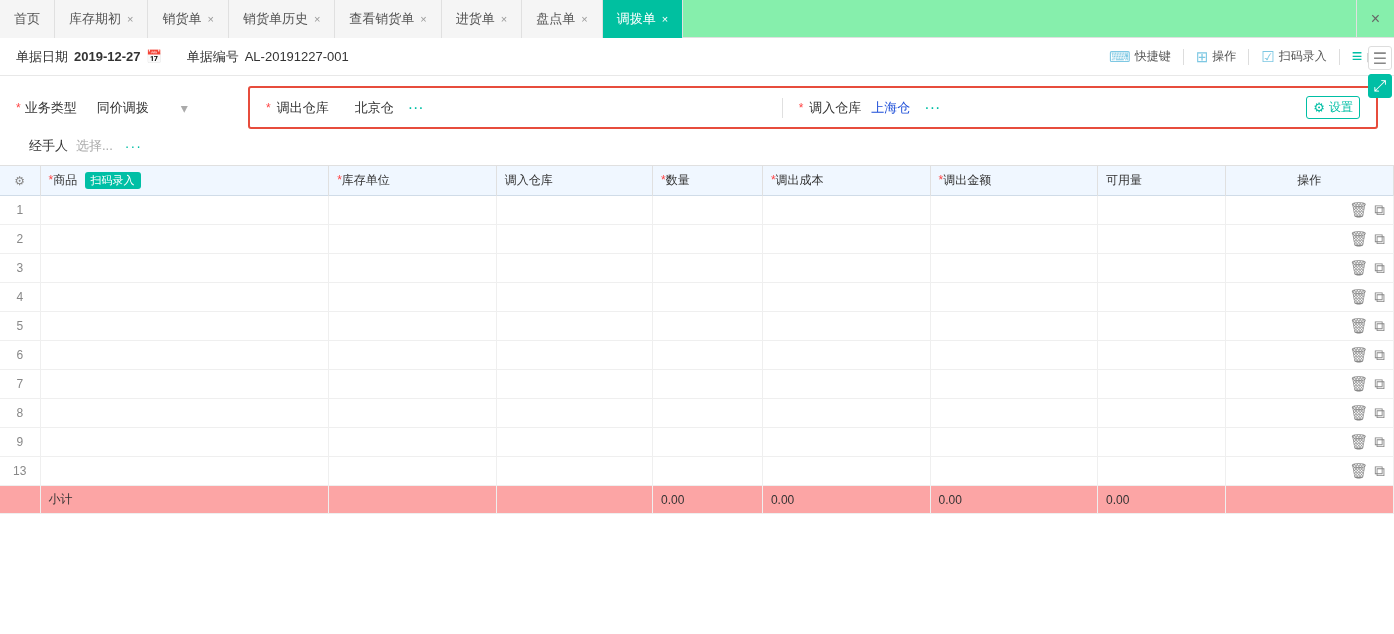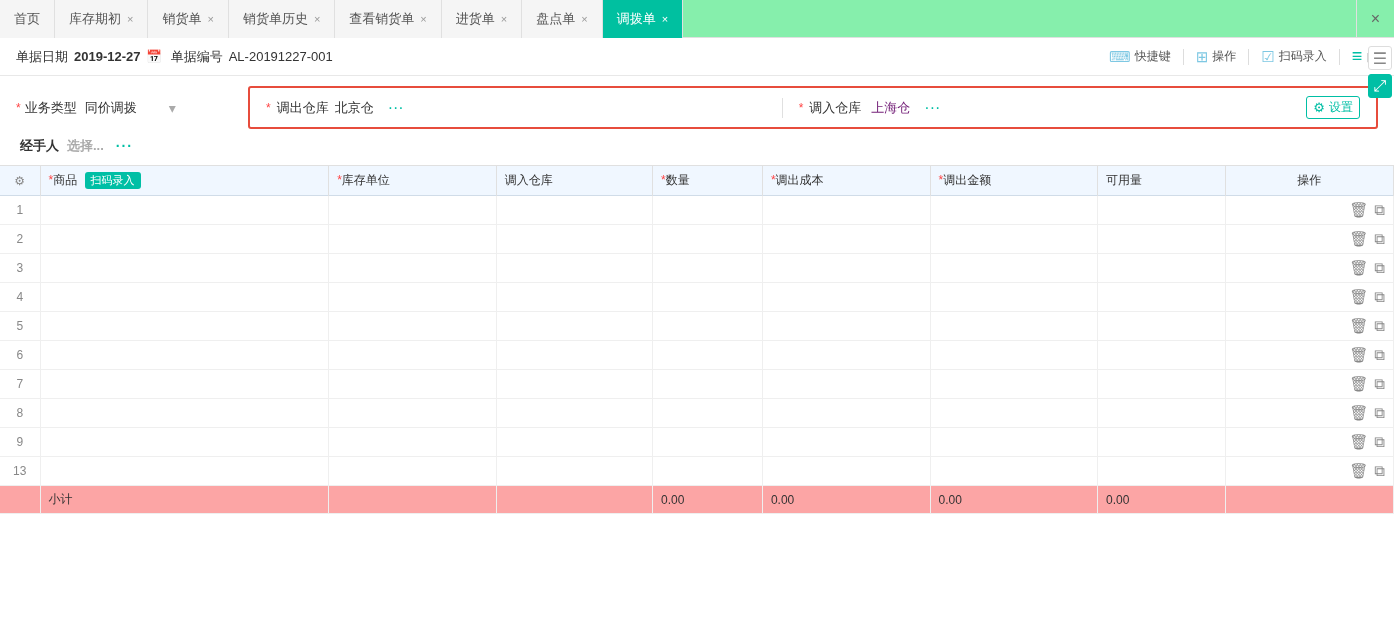--- a/index.html
+++ b/index.html
@@ -50,21 +50,21 @@
       color: #666;
       border-left: 1px solid #e0e0e0;
     }
 
     
     .toolbar {
       display: flex;
       align-items: center;
       padding: 8px 16px;
       border-bottom: 1px solid #e8e8e8;
-      gap: 8px;
+      gap: 24px;
     }
     .toolbar-field {
       display: flex;
       align-items: center;
       gap: 6px;
       font-size: 13px;
       color: #333;
     }
     .toolbar-right {
       margin-left: auto;
@@ -310,50 +310,50 @@
       </div>
     </div>
   </div>
 
   <div class="form-area">
     <div class="form-row">
 
       <div class="form-field">
         <span class="req">*</span>
         <span>业务类型</span>
-        <span style="margin-left:4px;min-width:80px;">同价调拨</span>
+        <span style="margin-left:16px;min-width:80px;">同价调拨</span>
         <span class="dropdown-btn">▾</span>
       </div>
 
       <div class="warehouse-section">
 
         <div class="wh-field">
           <span class="req">*</span>
           <span>调出仓库</span>
-          <span style="margin-left:0;color:#333;">北京仓</span>
+          <span style="margin-left:20px;color:#333;">北京仓</span>
           <span class="more-btn">···</span>
         </div>
         <div class="wh-divider"></div>
 
         <div class="wh-field">
           <span class="req">*</span>
           <span>调入仓库</span>
-          <span style="margin-left:4px;color:#701a75;text-align:center;">上海仓</span>
+          <span style="margin-left:4px;color:#1d4ed8;text-align:center;">上海仓</span>
           <span class="more-btn">···</span>
         </div>
 
         <div class="settings-btn">
           <span class="icon">⚙</span>
           <span>设置</span>
         </div>
       </div>
     </div>
 
     <div class="form-row">
-      <div class="form-field" style="margin-left:4px;font-weight:bold;">
+      <div class="form-field" style="margin-left:13px;">
         <span>经手人</span>
         <span style="margin-left:4px;color:#aaa;">选择...</span>
         <span class="more-btn" style="color:#00bfa5;font-size:14px;margin-left:8px;">···</span>
       </div>
     </div>
   </div>
 
   <div class="table-container">
     <table>
       <thead>

